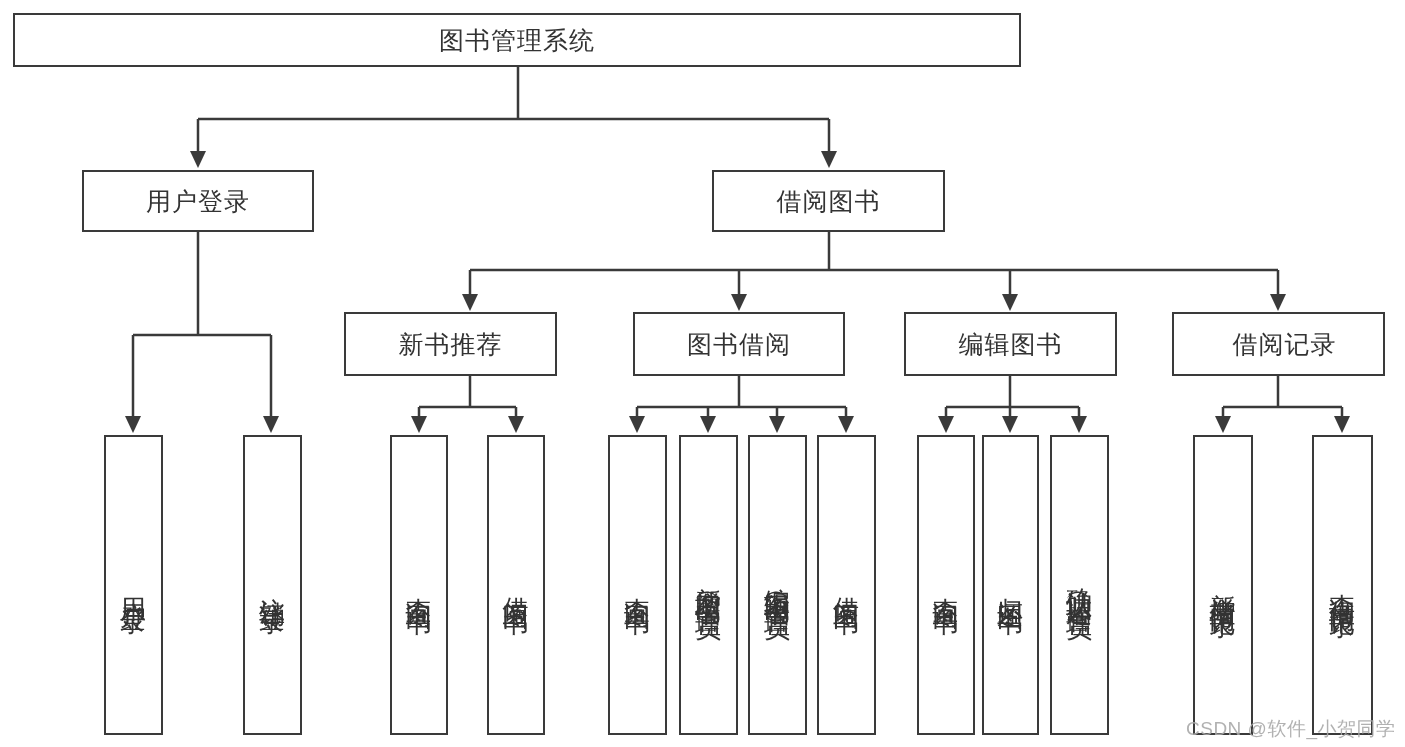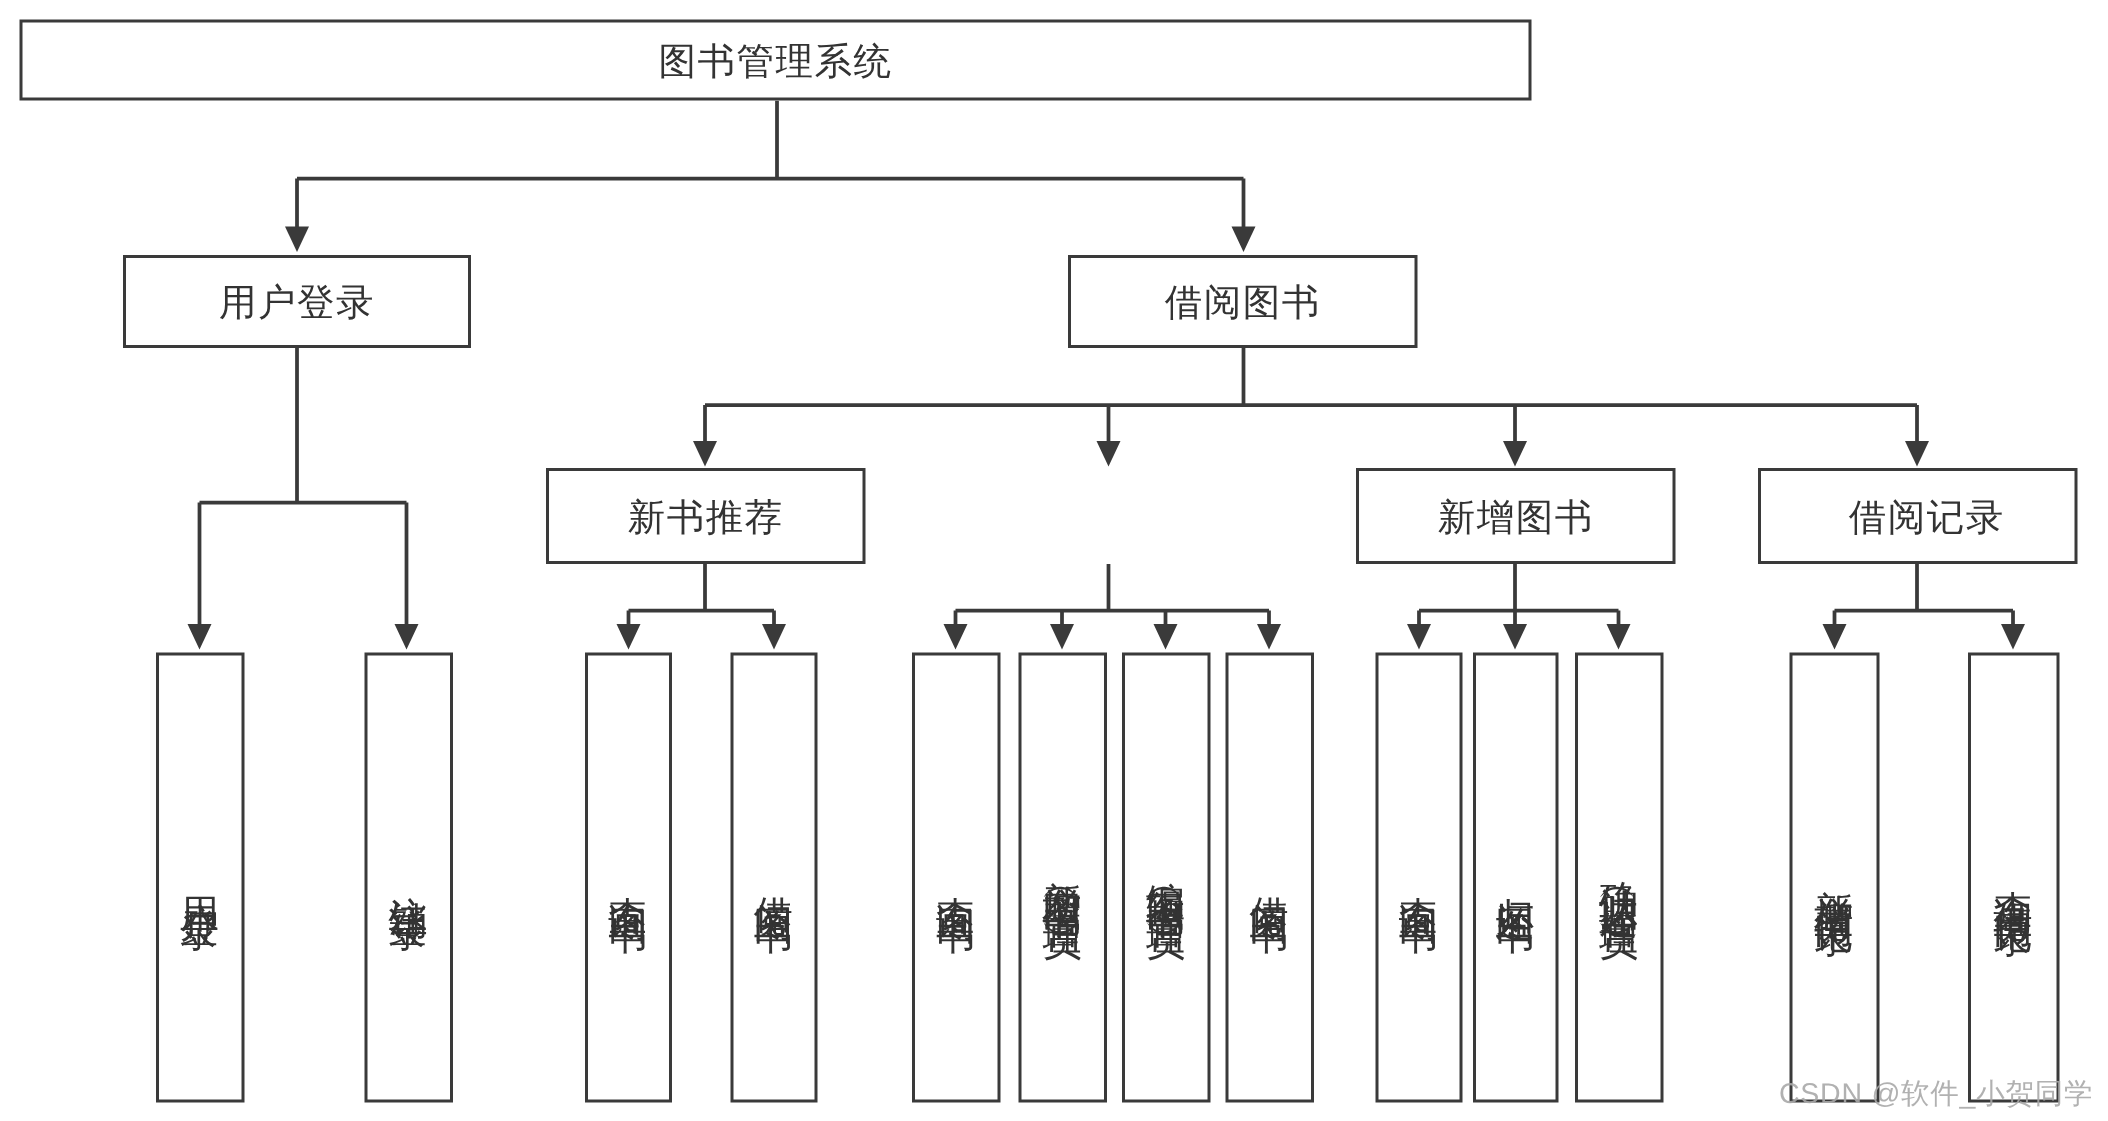--- a/index.html
+++ b/index.html
@@ -102,25 +102,28 @@
     <span class="label">图书管理系统</span>
   </div>
 
   <div class="hnode" style="left:82px; top:170px; width:232px; height:62px;">
     <span class="label">用户登录</span>
   </div>
   <div class="hnode" style="left:712px; top:170px; width:233px; height:62px;">
     <span class="label">借阅图书</span>
   </div>
 
-  <div class="hnode" style="left:364px; top:312px; width:213px; height:64px;">
+  <div class="hnode" style="left:344px; top:312px; width:213px; height:64px;">
     <span class="label">新书推荐</span>
   </div>
+  <div class="hnode" style="left:633px; top:312px; width:212px; height:64px;">
+    <span class="label">图书借阅</span>
+  </div>
   <div class="hnode" style="left:904px; top:312px; width:213px; height:64px;">
-    <span class="label">新增图书</span>
+    <span class="label">编辑图书</span>
   </div>
   <div class="hnode" style="left:1172px; top:312px; width:213px; height:64px;padding-left:12px;">
     <span class="label">借阅记录</span>
   </div>
 
   <div class="vnode" style="left:104px; width:59px;">
     <span class="vtext">用户登录</span>
   </div>
   <div class="vnode" style="left:243px; width:59px;">
     <span class="vtext">注销登录</span>

